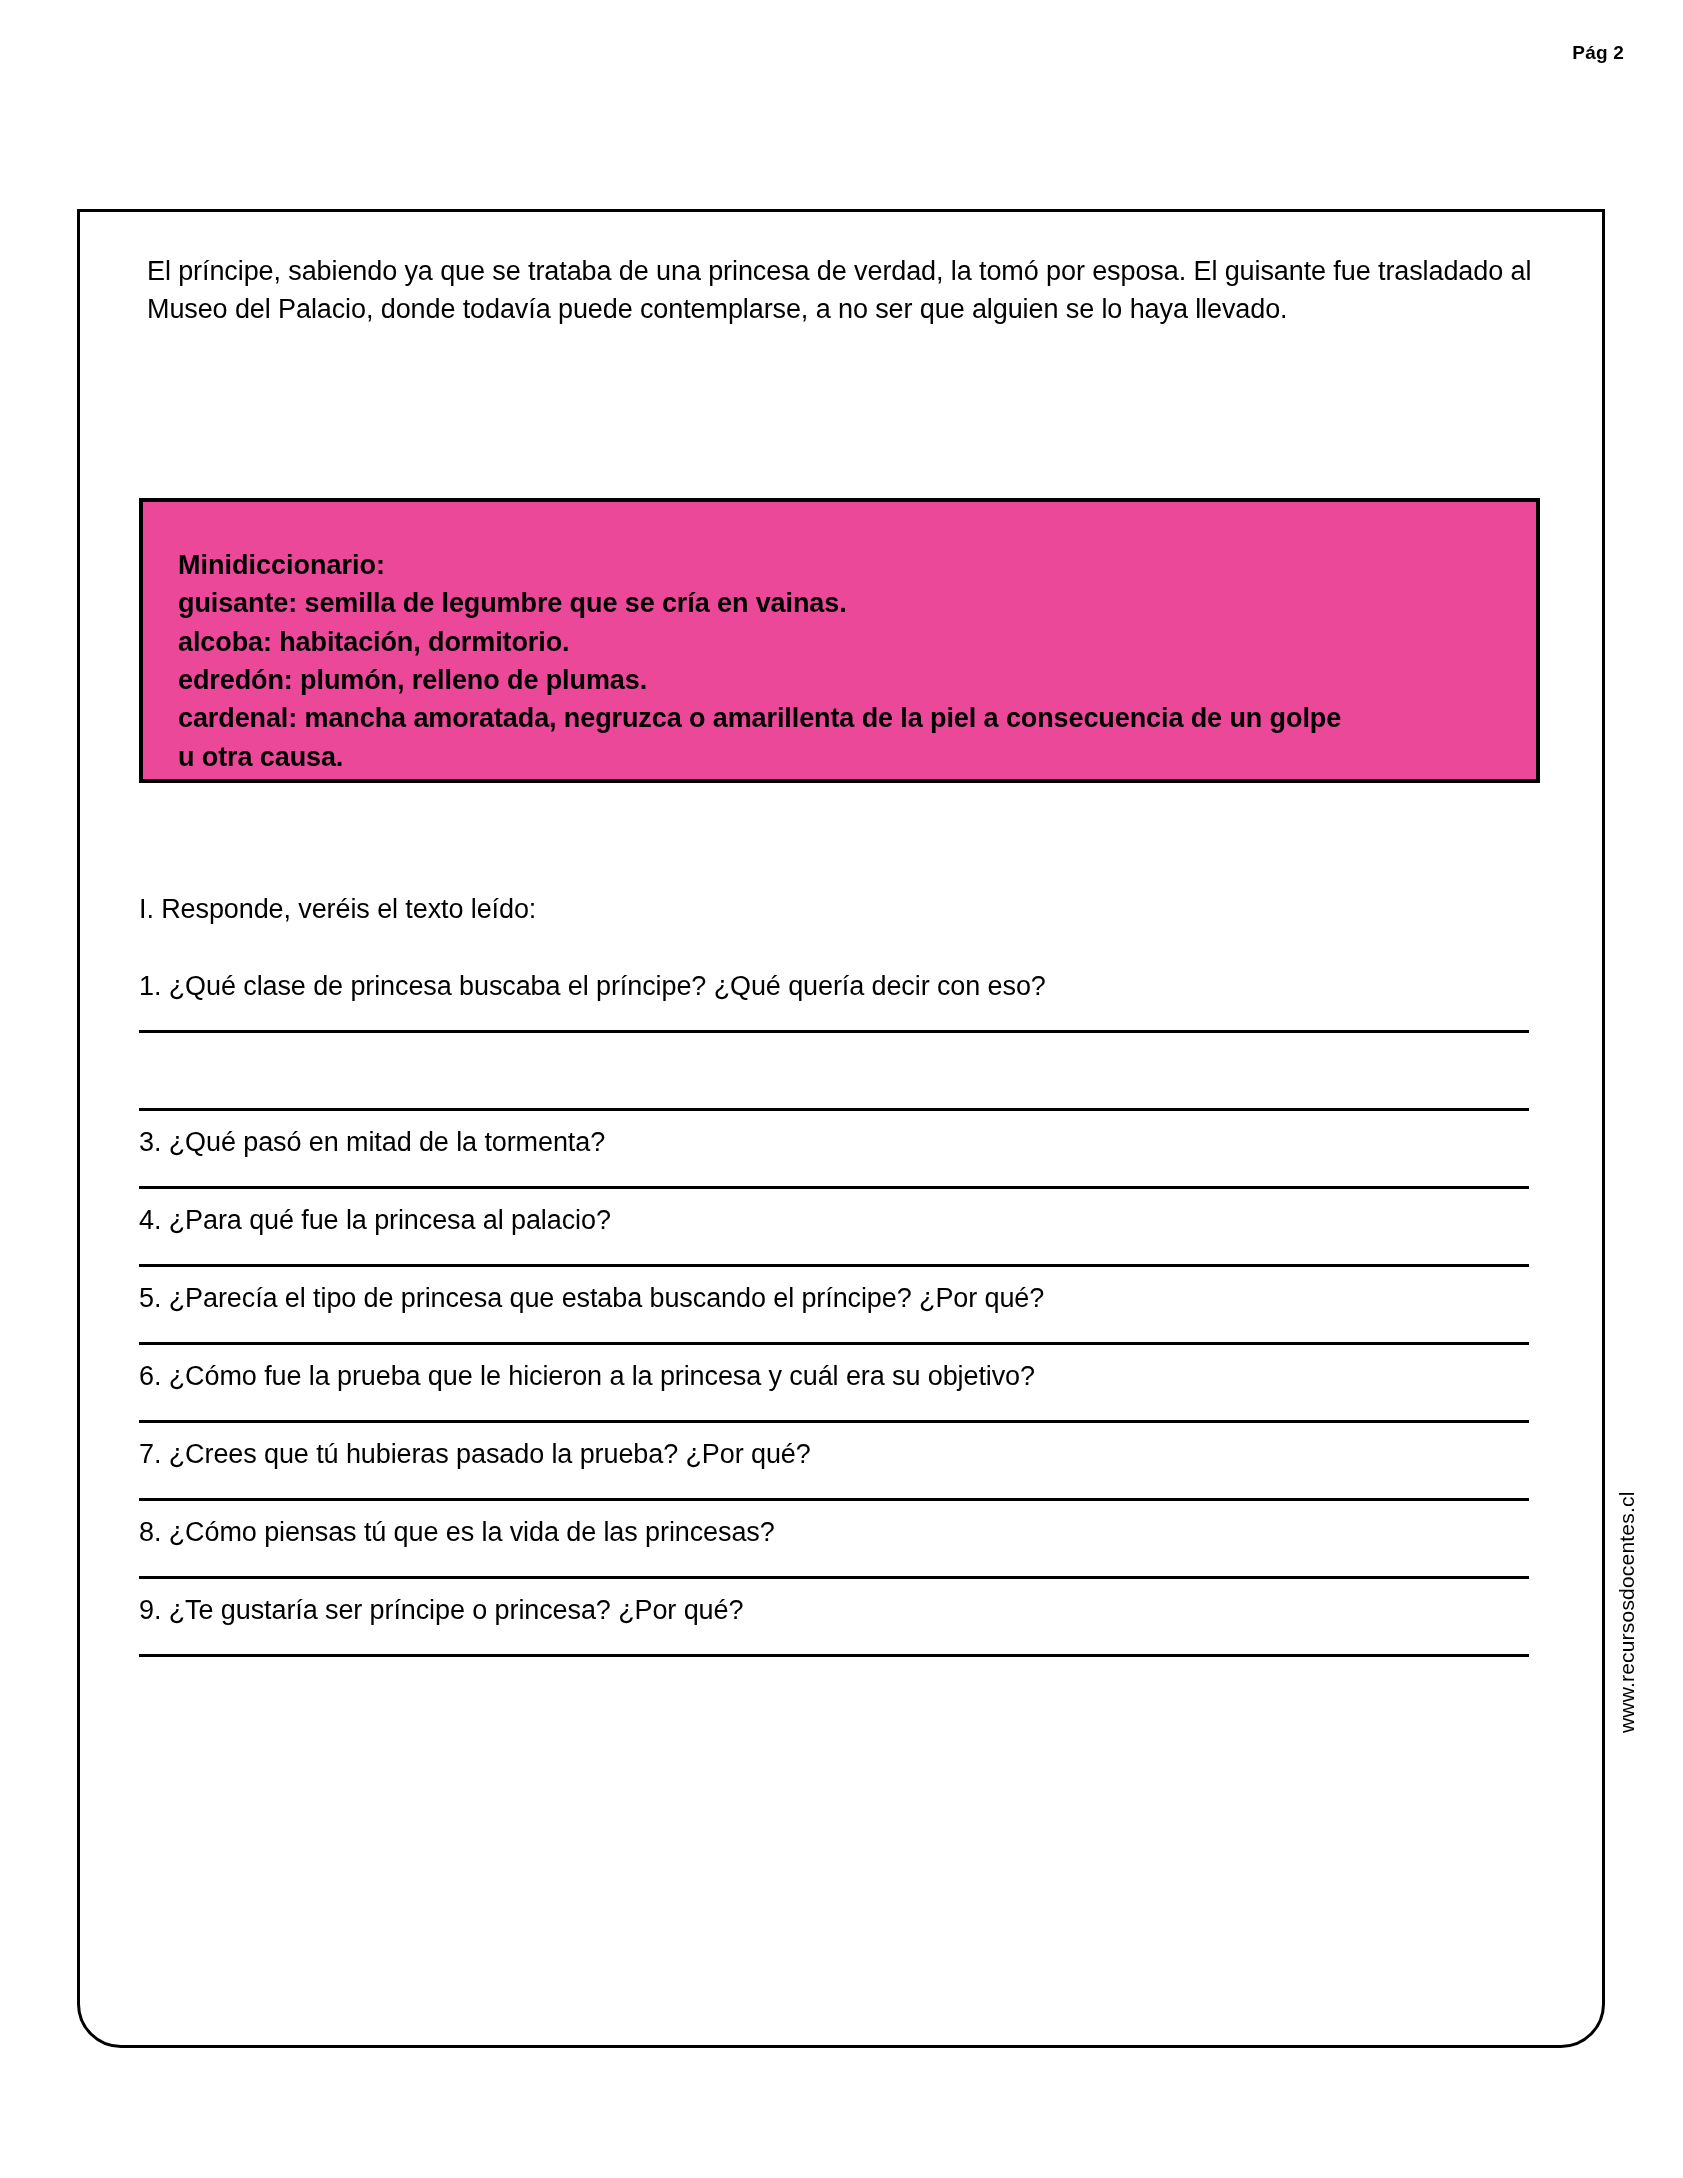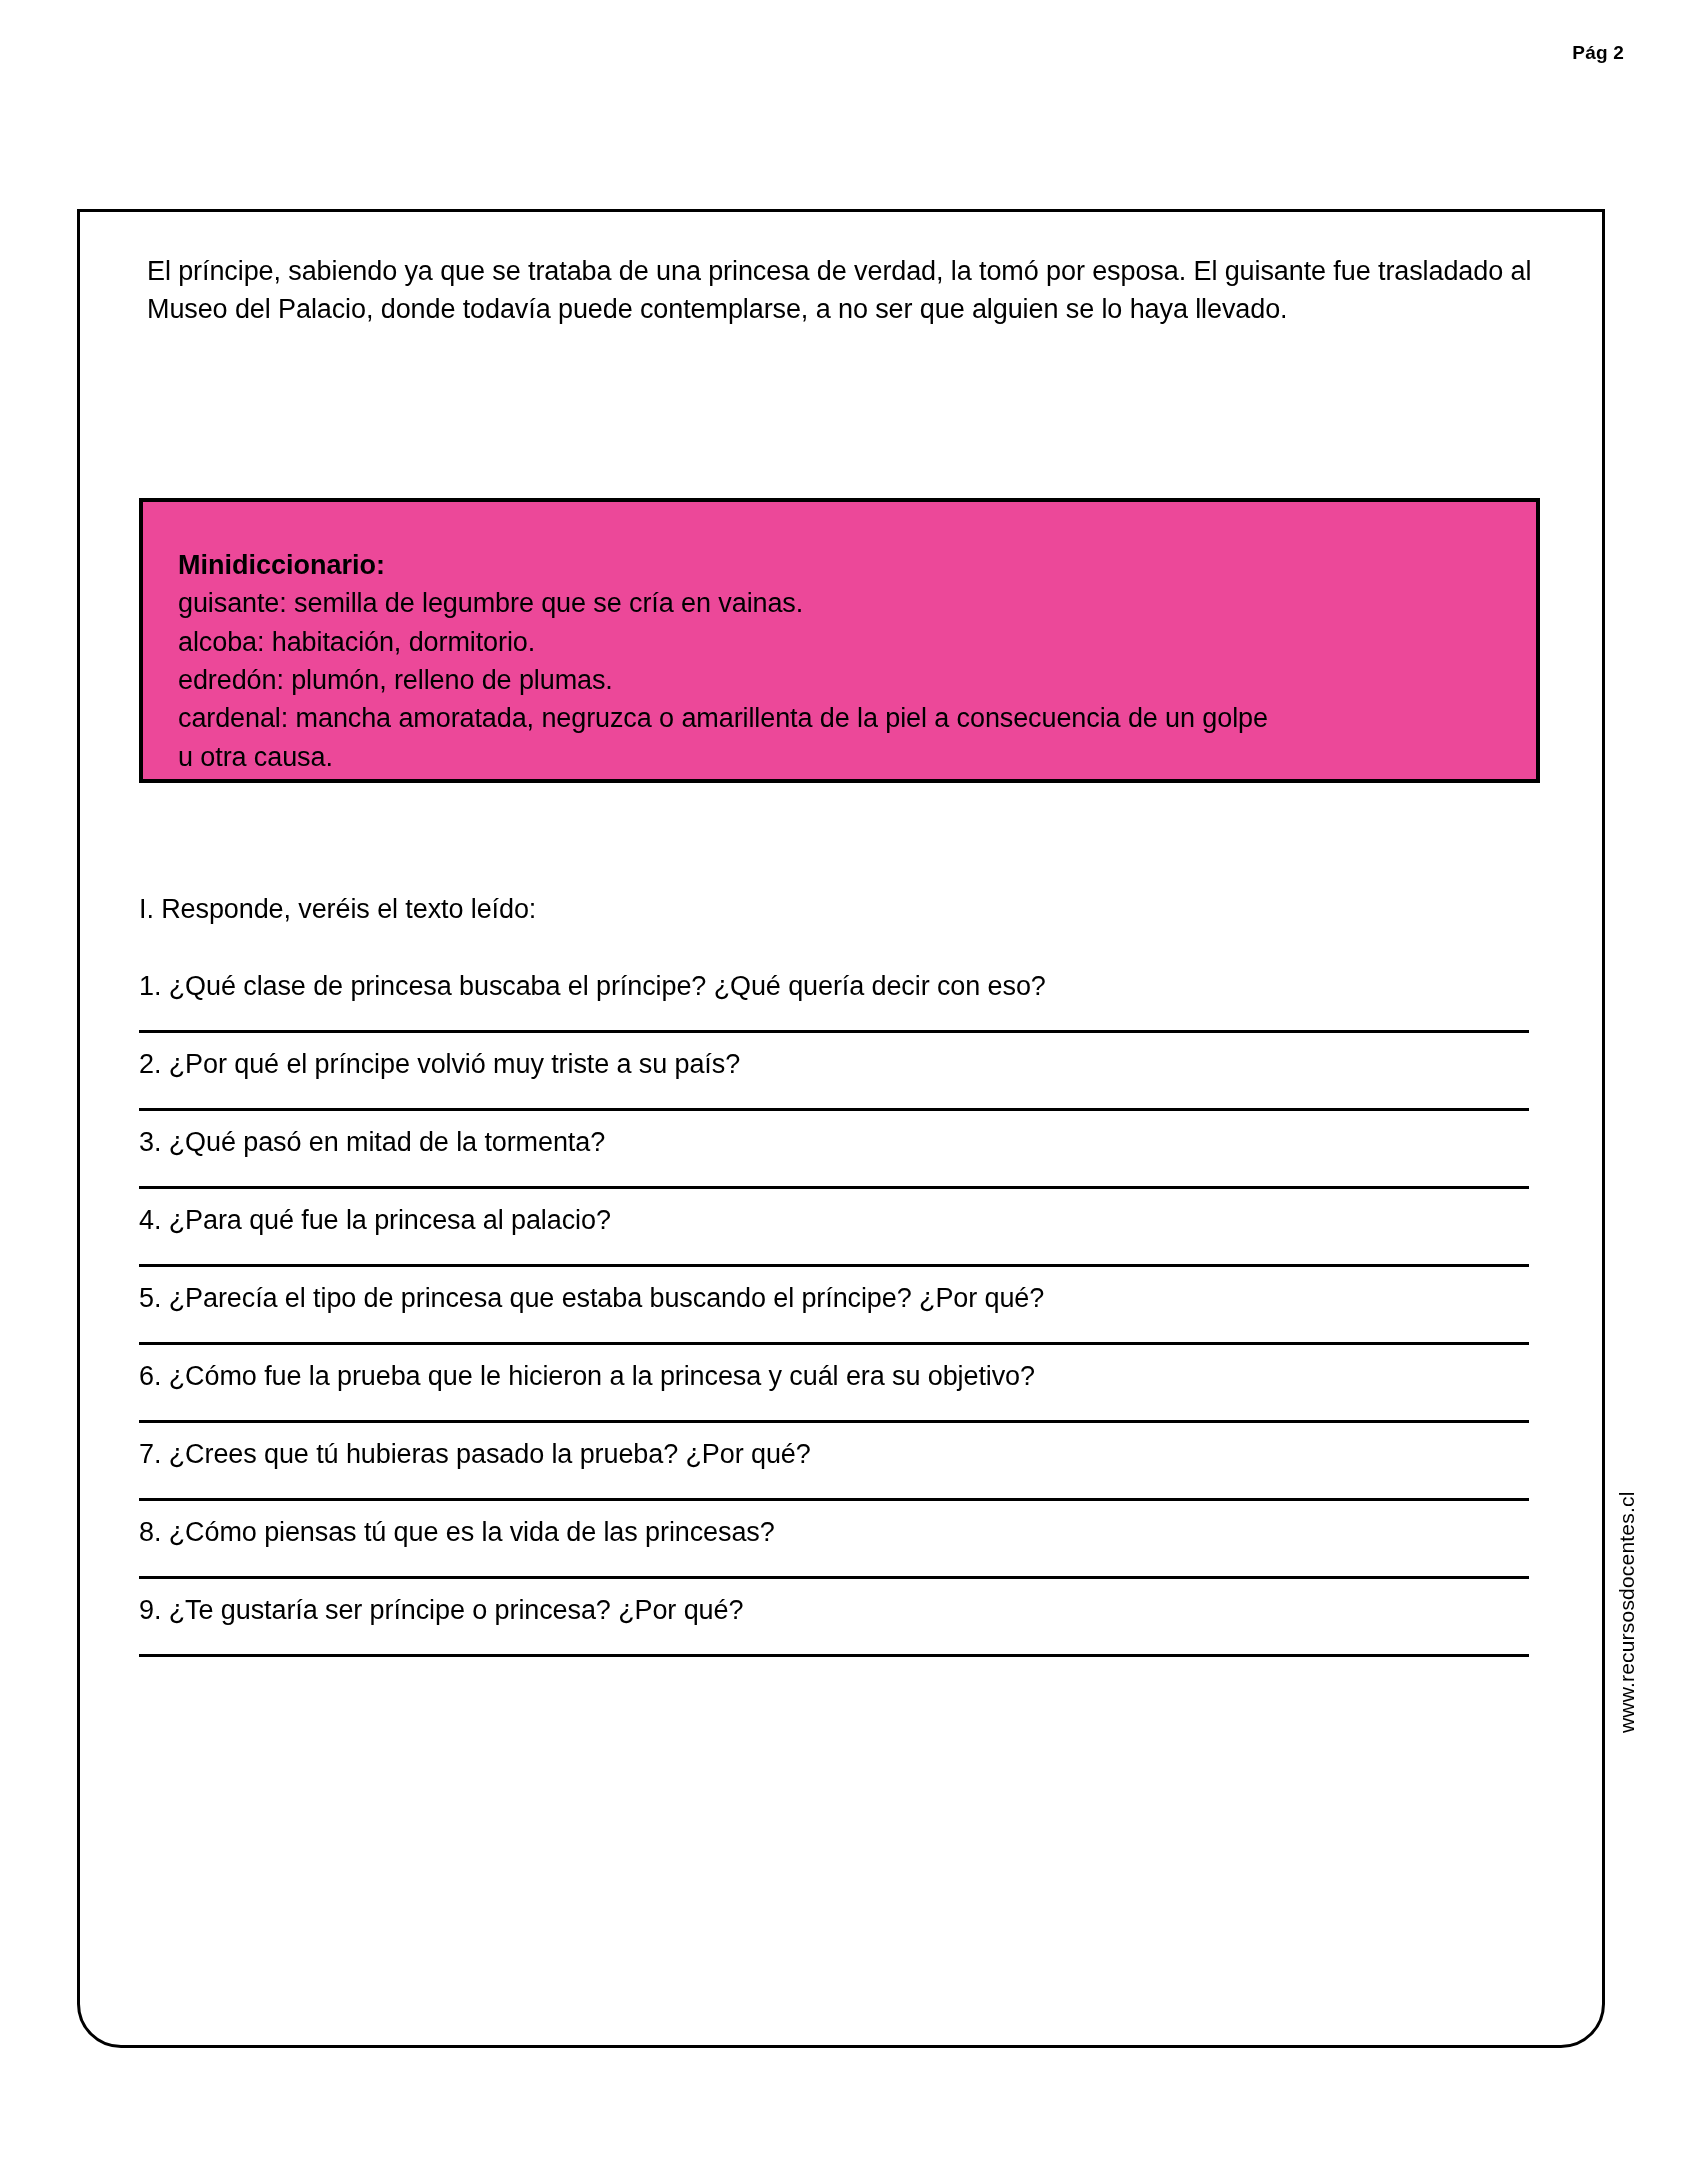--- a/index.html
+++ b/index.html
@@ -84,21 +84,21 @@
     width: 1327px;
   }
   .dict-title {
     font-size: 27px;
     font-weight: bold;
     line-height: 1.42;
     margin: 0;
   }
   .dict-line {
     font-size: 27px;
-    font-weight: 400;
+    font-weight: 700;
     line-height: 1.42;
     margin: 0;
     letter-spacing: -0.1px;
   }
 
   
   .instruction {
     position: absolute;
     left: 59px;
     top: 679px;
@@ -177,21 +177,20 @@
     <div class="instruction">I. Responde, veréis el texto leído:</div>
 
     <div class="questions">
 
       <div class="q-block">
         <div class="q-text">1. ¿Qué clase de princesa buscaba el príncipe? ¿Qué quería decir con eso?</div>
         <div class="q-rule"></div>
       </div>
 
       <div class="q-block">
-        <div class="q-text">2. ¿Por qué el  príncipe volvió muy triste a su país?</div>
         <div class="q-rule"></div>
       </div>
 
       <div class="q-block">
         <div class="q-text">3. ¿Qué pasó en mitad de la tormenta?</div>
         <div class="q-rule"></div>
       </div>
 
       <div class="q-block">
         <div class="q-text">4. ¿Para qué fue la princesa al palacio?</div>

